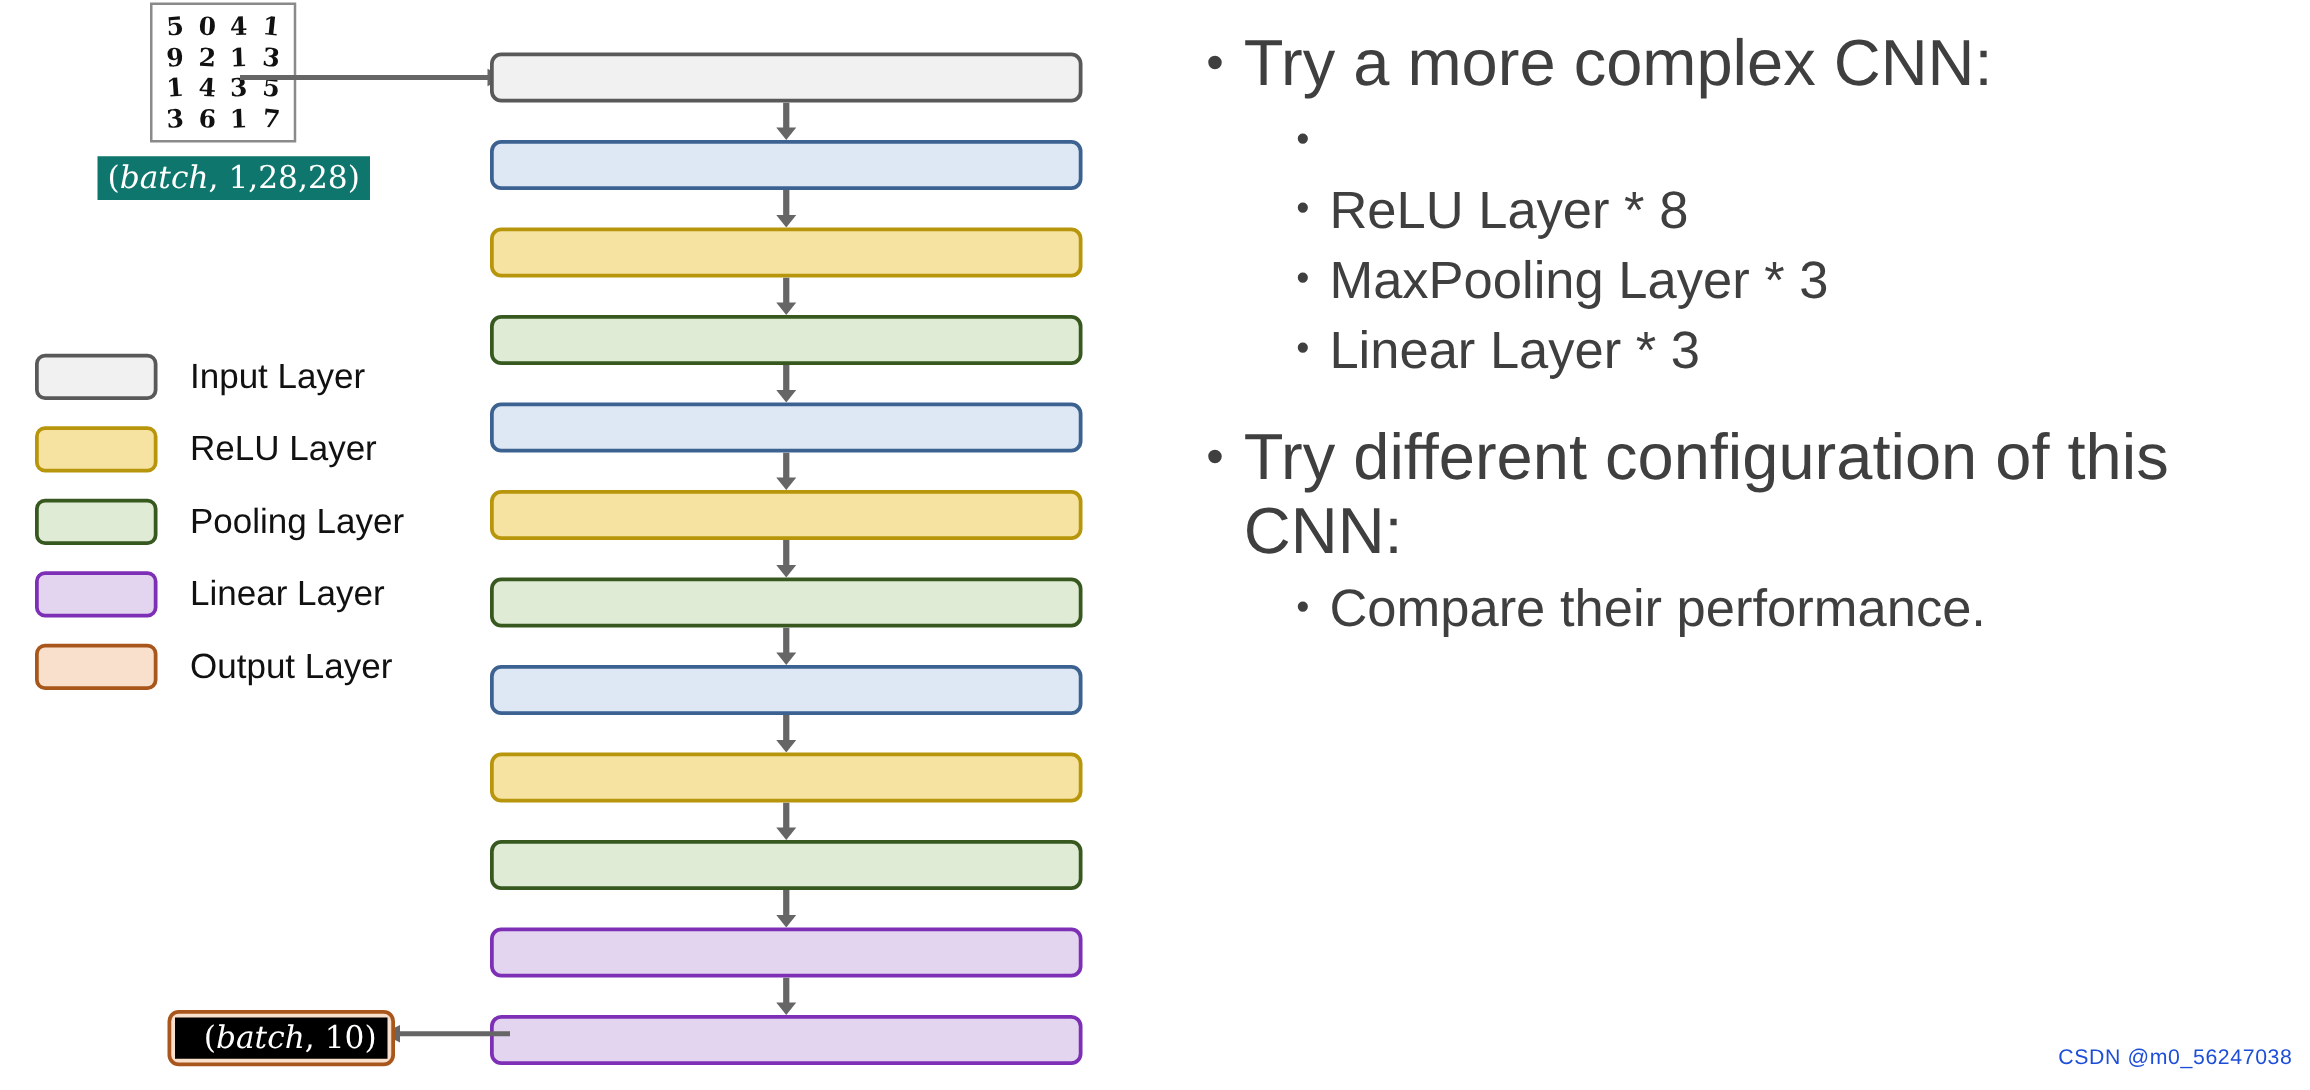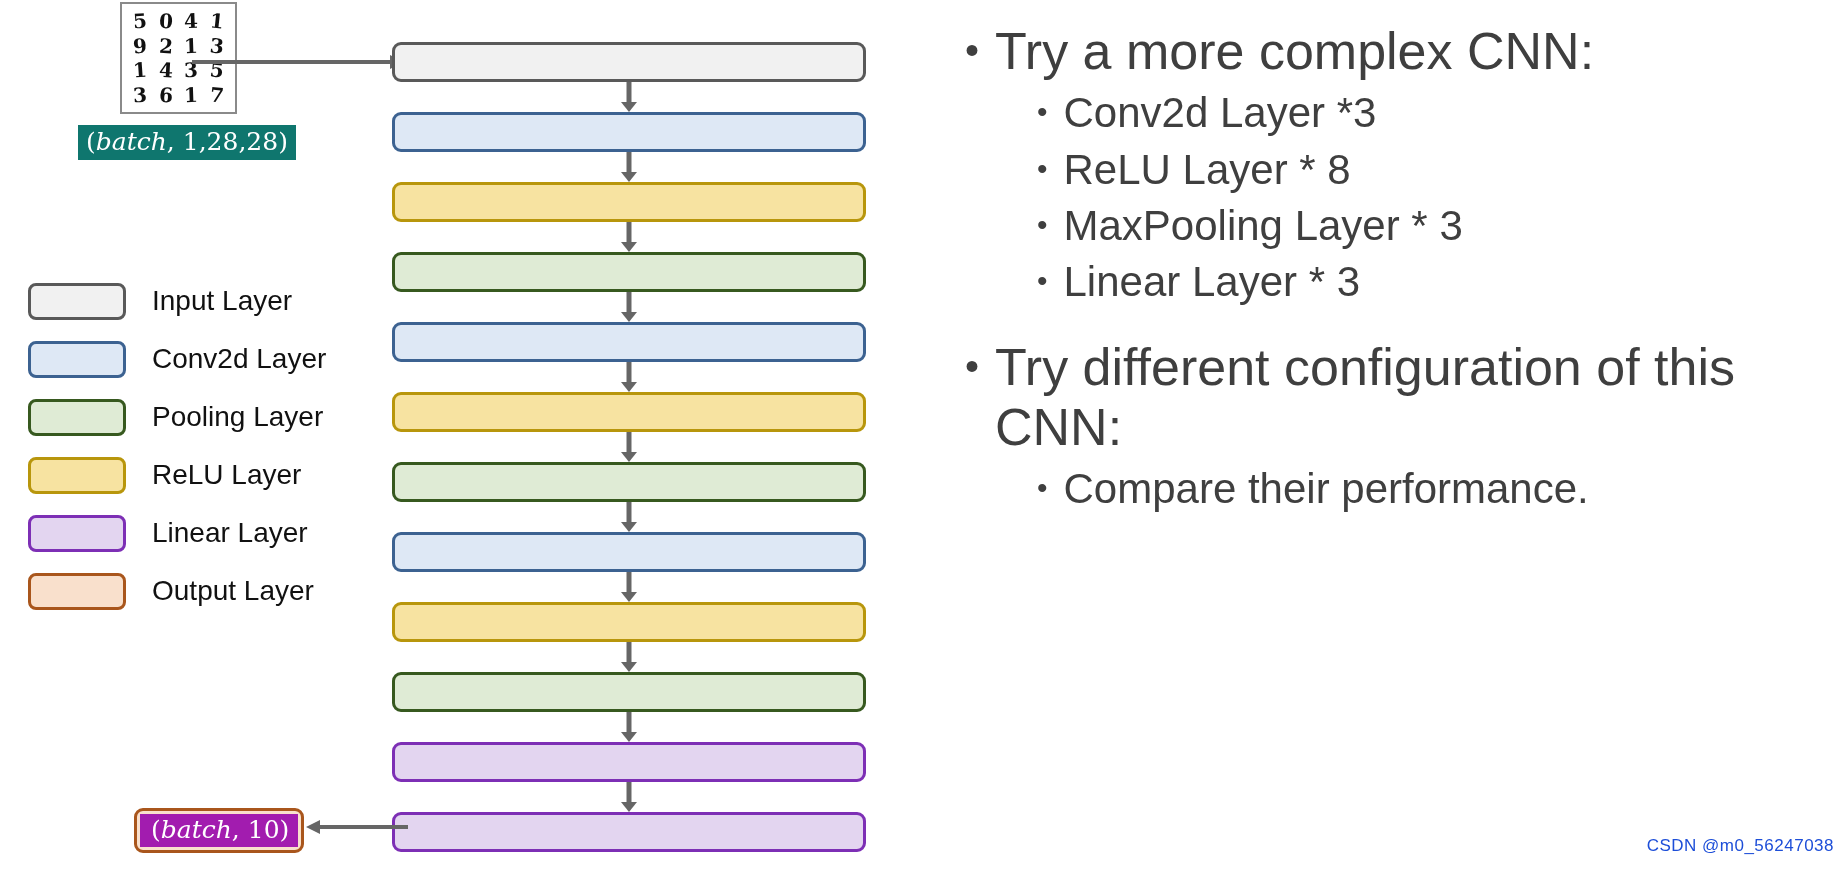--- a/index.html
+++ b/index.html
@@ -51,23 +51,23 @@
   }
   .arrow-svg{position:absolute;left:596px;width:66px;height:34px;}
 
   
   #output-shape-wrap{
     position:absolute;left:134px;top:808px;
     background:#f9e0cc;border:3px solid #a9561c;border-radius:9px;
     padding:3px;box-sizing:border-box;
   }
   #output-shape-badge{
-    background:#a21caf;color:#ffffff;
+    background:#000000;color:#ffffff;
     font-family:"DejaVu Serif", serif;
-    font-size:25px;padding:1px 9px 3px 11px;white-space:nowrap;
+    font-size:25px;padding:1px 9px 3px 23px;white-space:nowrap;
   }
   #output-shape-badge i{font-style:italic;}
   #output-connector{position:absolute;left:300px;top:812px;width:110px;height:30px;}
 
   
   #legend{position:absolute;left:28px;top:272px;}
   .legend-row{display:flex;align-items:center;height:58px;}
   .legend-swatch{
     width:98px;height:37px;border-radius:8px;box-sizing:border-box;
     flex:0 0 auto;
@@ -214,51 +214,46 @@
       <span>(</span><i>batch</i><span>, 10)</span>
     </div>
   </div>
 
   <div id="legend">
       <div class="legend-row">
         <div class="legend-swatch" style="background: rgb(241, 241, 241); border: 3px solid rgb(89, 89, 89);"></div>
         <div class="legend-label">Input Layer</div>
       </div>
       <div class="legend-row">
-        <div class="legend-swatch" style="background: rgb(222, 232, 245); border: 3px solid rgb(60, 98, 145);"></div>
-        <div class="legend-label">Conv2d Layer</div>
+        <div class="legend-swatch" style="background: rgb(247, 227, 161); border: 3px solid rgb(184, 150, 12);"></div>
+        <div class="legend-label">ReLU Layer</div>
       </div>
       <div class="legend-row">
         <div class="legend-swatch" style="background: rgb(223, 235, 213); border: 3px solid rgb(55, 89, 31);"></div>
         <div class="legend-label">Pooling Layer</div>
-      </div>
-      <div class="legend-row">
-        <div class="legend-swatch" style="background: rgb(247, 227, 161); border: 3px solid rgb(184, 150, 12);"></div>
-        <div class="legend-label">ReLU Layer</div>
       </div>
       <div class="legend-row">
         <div class="legend-swatch" style="background: rgb(227, 213, 240); border: 3px solid rgb(125, 47, 181);"></div>
         <div class="legend-label">Linear Layer</div>
       </div>
       <div class="legend-row">
         <div class="legend-swatch" style="background: rgb(249, 224, 204); border: 3px solid rgb(169, 86, 28);"></div>
         <div class="legend-label">Output Layer</div>
       </div>
     </div>
 </div>
 
 <div id="bullets">
     <div>
       <div class="bullet-l1">
         <span class="dot">•</span>
         <span>Try a more complex CNN:</span>
       </div>
       <div class="bullet-l2">
         <span class="dot">•</span>
-        <span>Conv2d Layer *3</span>
       </div>
       <div class="bullet-l2">
         <span class="dot">•</span>
         <span>ReLU Layer * 8</span>
       </div>
       <div class="bullet-l2">
         <span class="dot">•</span>
         <span>MaxPooling Layer * 3</span>
       </div>
       <div class="bullet-l2">

